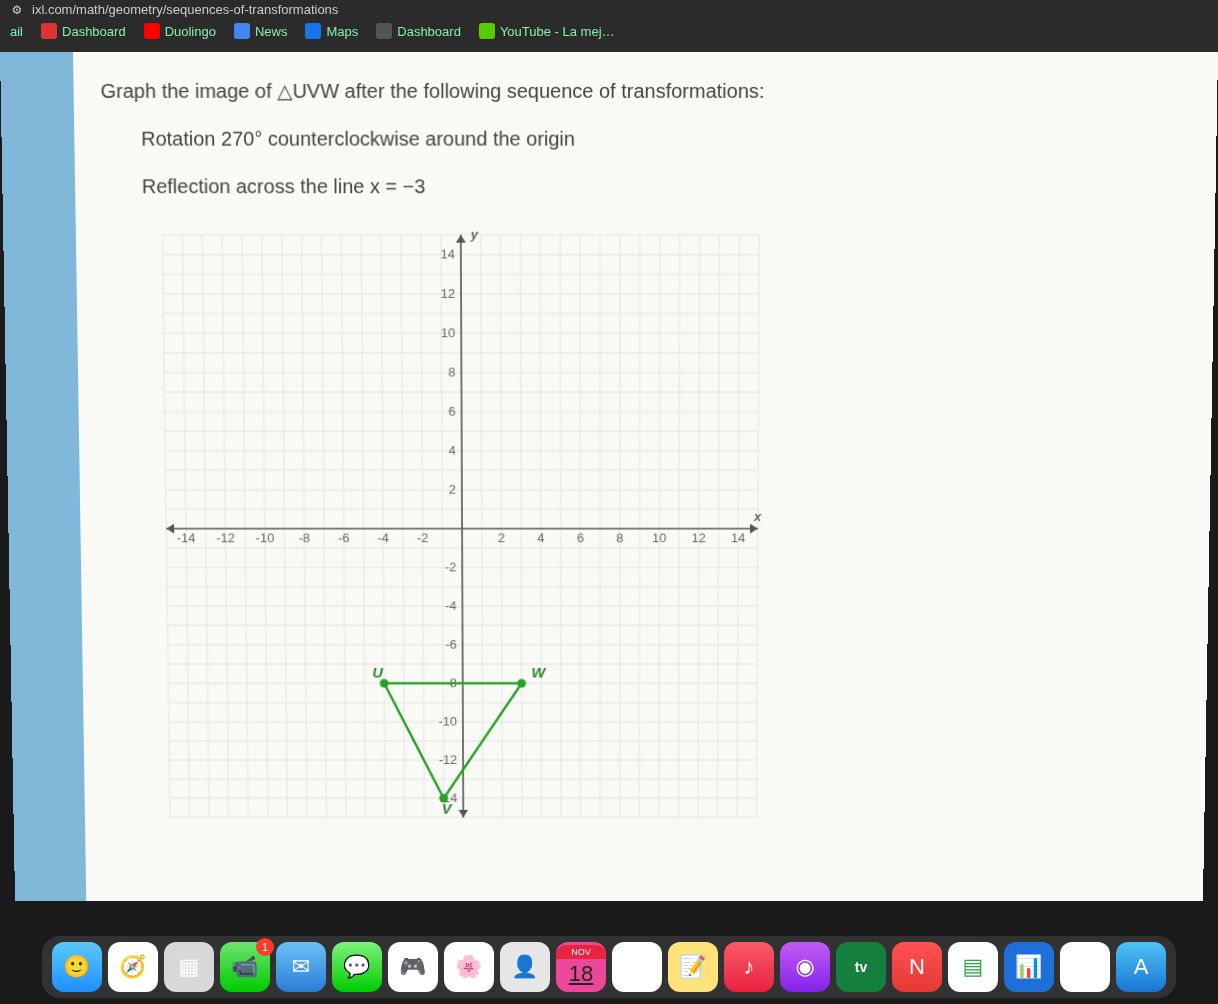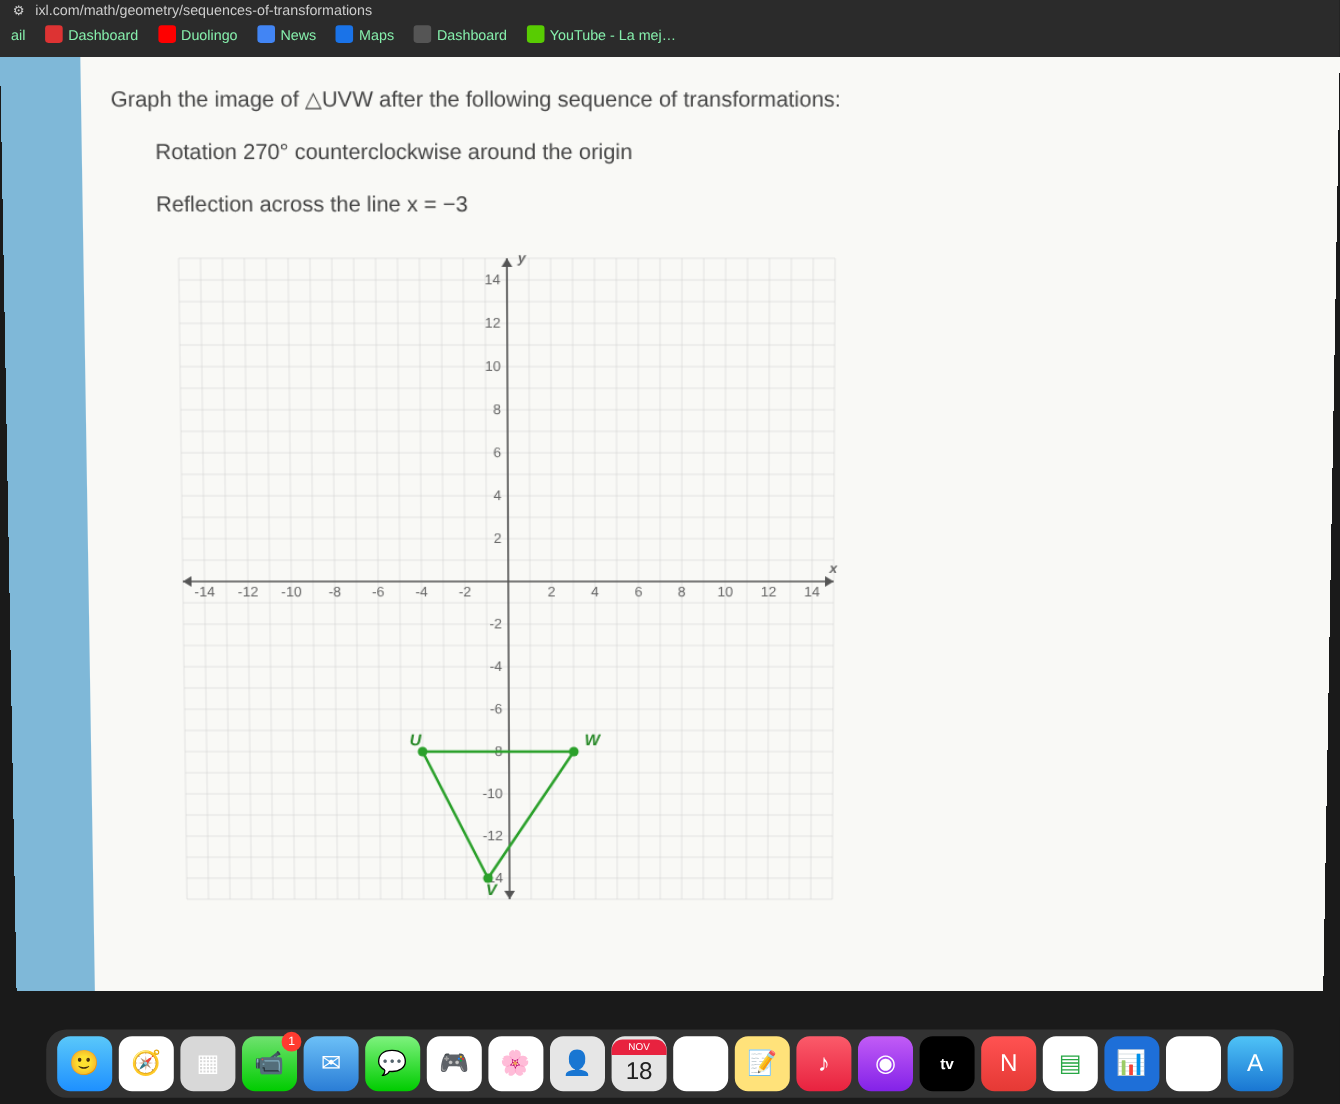--- a/index.html
+++ b/index.html
@@ -102,33 +102,33 @@
     }
     .dock-finder { background: linear-gradient(#5ac8fa,#1e90ff); }
     .dock-safari { background: #fff; color:#0b7bd8; }
     .dock-launchpad { background: #d8d8d8; }
     .dock-facetime { background: linear-gradient(#6fe26f,#0c0); }
     .dock-mail { background: linear-gradient(#6cc0f7,#2a7dd6); }
     .dock-messages { background: linear-gradient(#7ef27e,#0c0); }
     .dock-gamecenter { background: #fff; }
     .dock-photos { background: #fff; }
     .dock-contacts { background: #e6e6e6; }
-    .dock-calendar { background: #e5e5e5; flex-direction: column; }
+    .dock-calendar { background: #ec4899; flex-direction: column; }
     .dock-reminders { background: #fff; }
     .dock-notes { background: #ffe27a; }
     .dock-music { background: linear-gradient(#fb5b6a,#e8223f); }
     .dock-podcasts { background: linear-gradient(#c25cf6,#8322e8); }
-    .dock-tv { background: #000000; font-size:14px; font-weight:bold; }
+    .dock-tv { background: #15803d; font-size:14px; font-weight:bold; }
     .dock-news { background: linear-gradient(#ff5252,#e53935); }
     .dock-numbers { background: #fff; color:#28a745; }
     .dock-keynote { background: #1e6fd8; }
     .dock-pages { background: #fff; }
     .dock-appstore { background: linear-gradient(#4fc3f7,#1976d2); }
     .cal-month { background:#e8223f; color:#fff; font-size:9px; width:100%; text-align:center; border-radius: 10px 10px 0 0; line-height:14px; }
-    .cal-day { color:#222; font-size:22px; font-weight:500; line-height:30px; }
+    .cal-day { color:#222; font-size:22px; font-weight:500; line-height:30px;text-decoration:underline; }
     .badge {
       position: absolute;
       top: -4px; right: -4px;
       background: #ff3b30;
       color: #fff;
       border-radius: 50%;
       width: 18px; height: 18px;
       font-size: 11px;
       display: flex; align-items: center; justify-content: center;
     }

